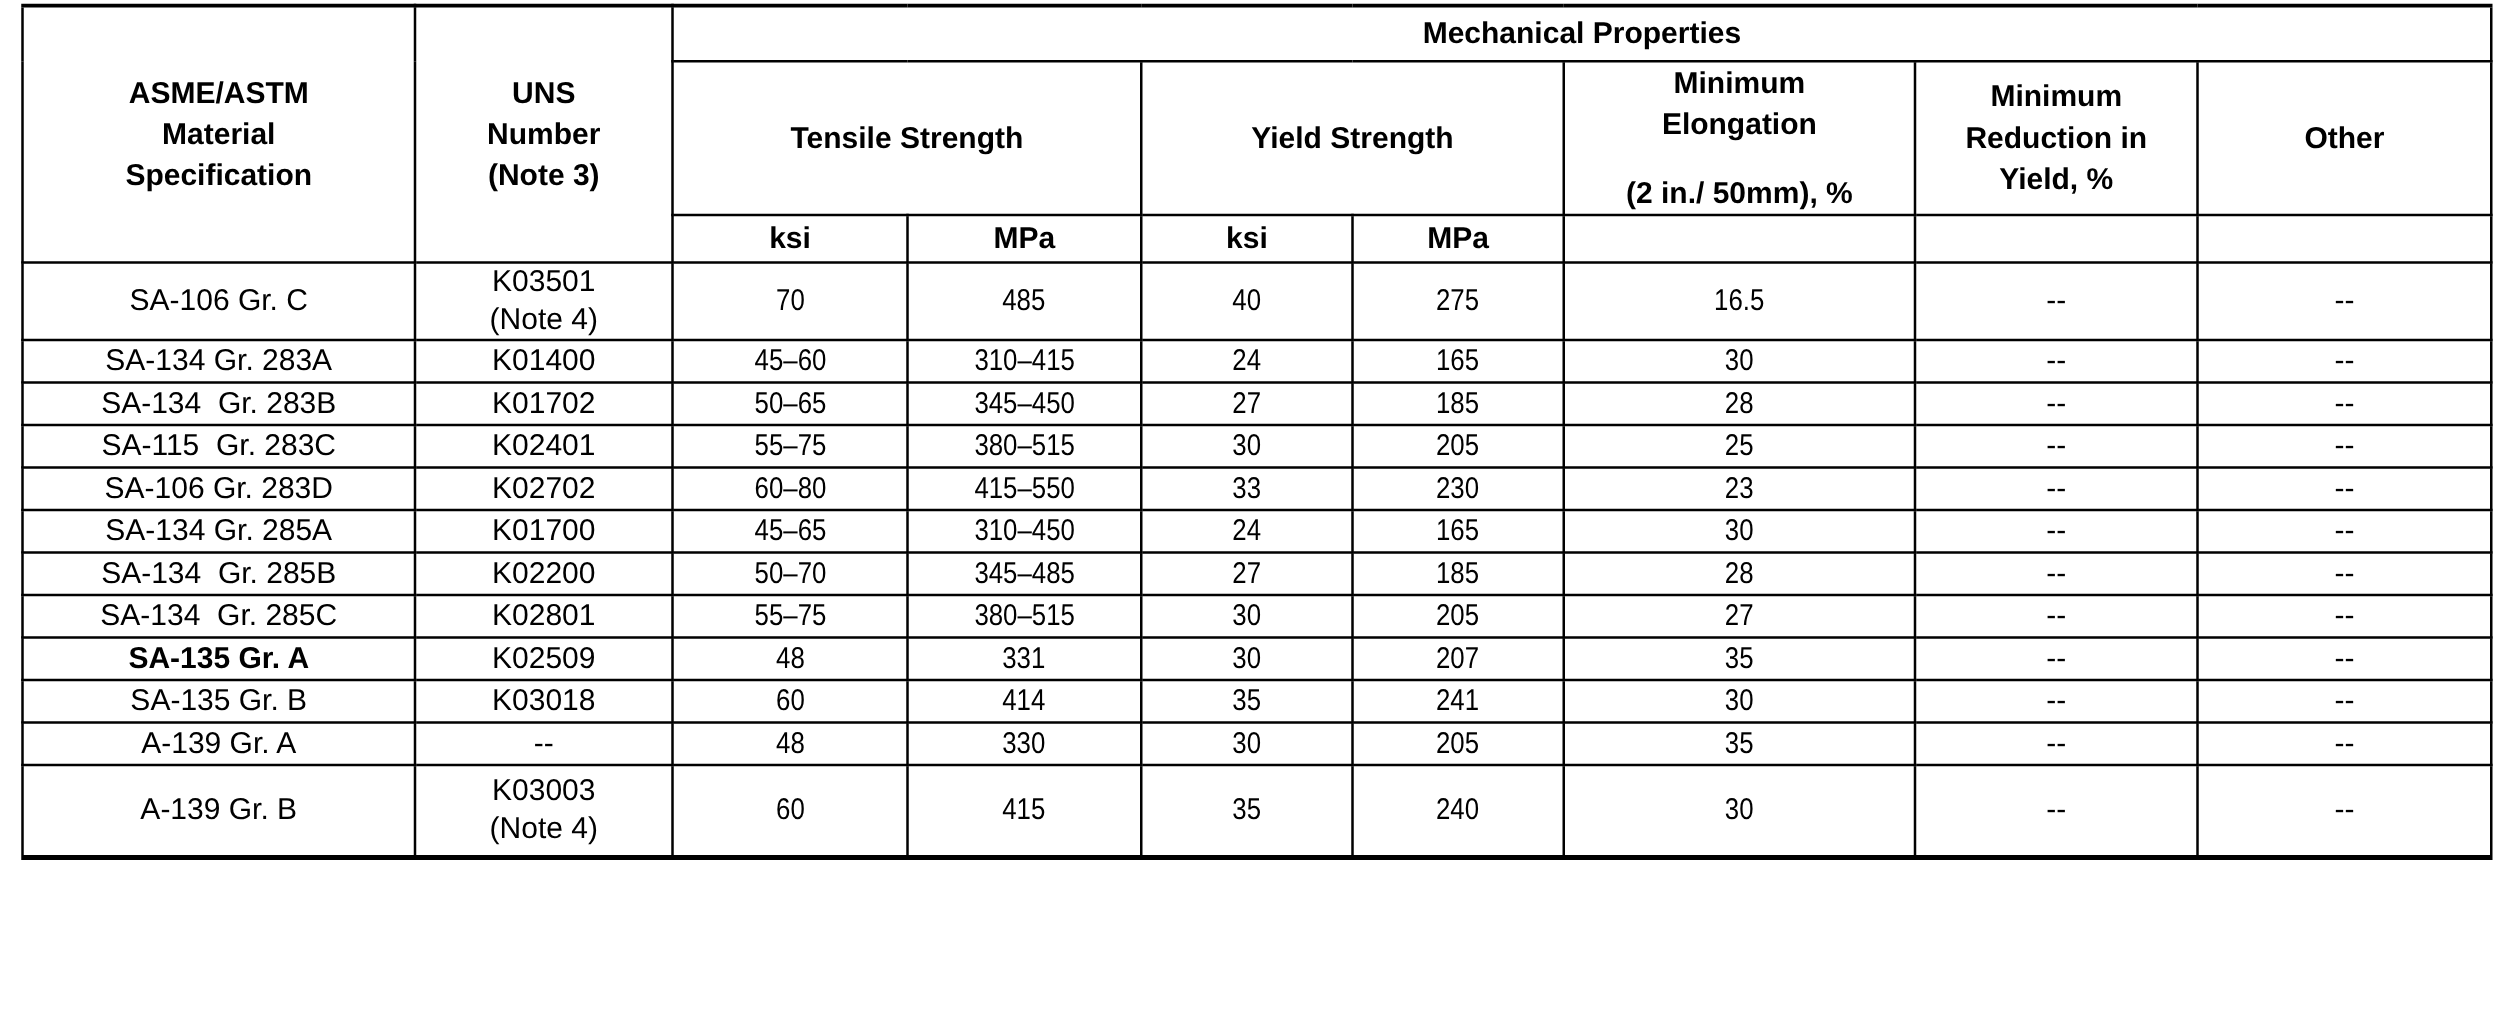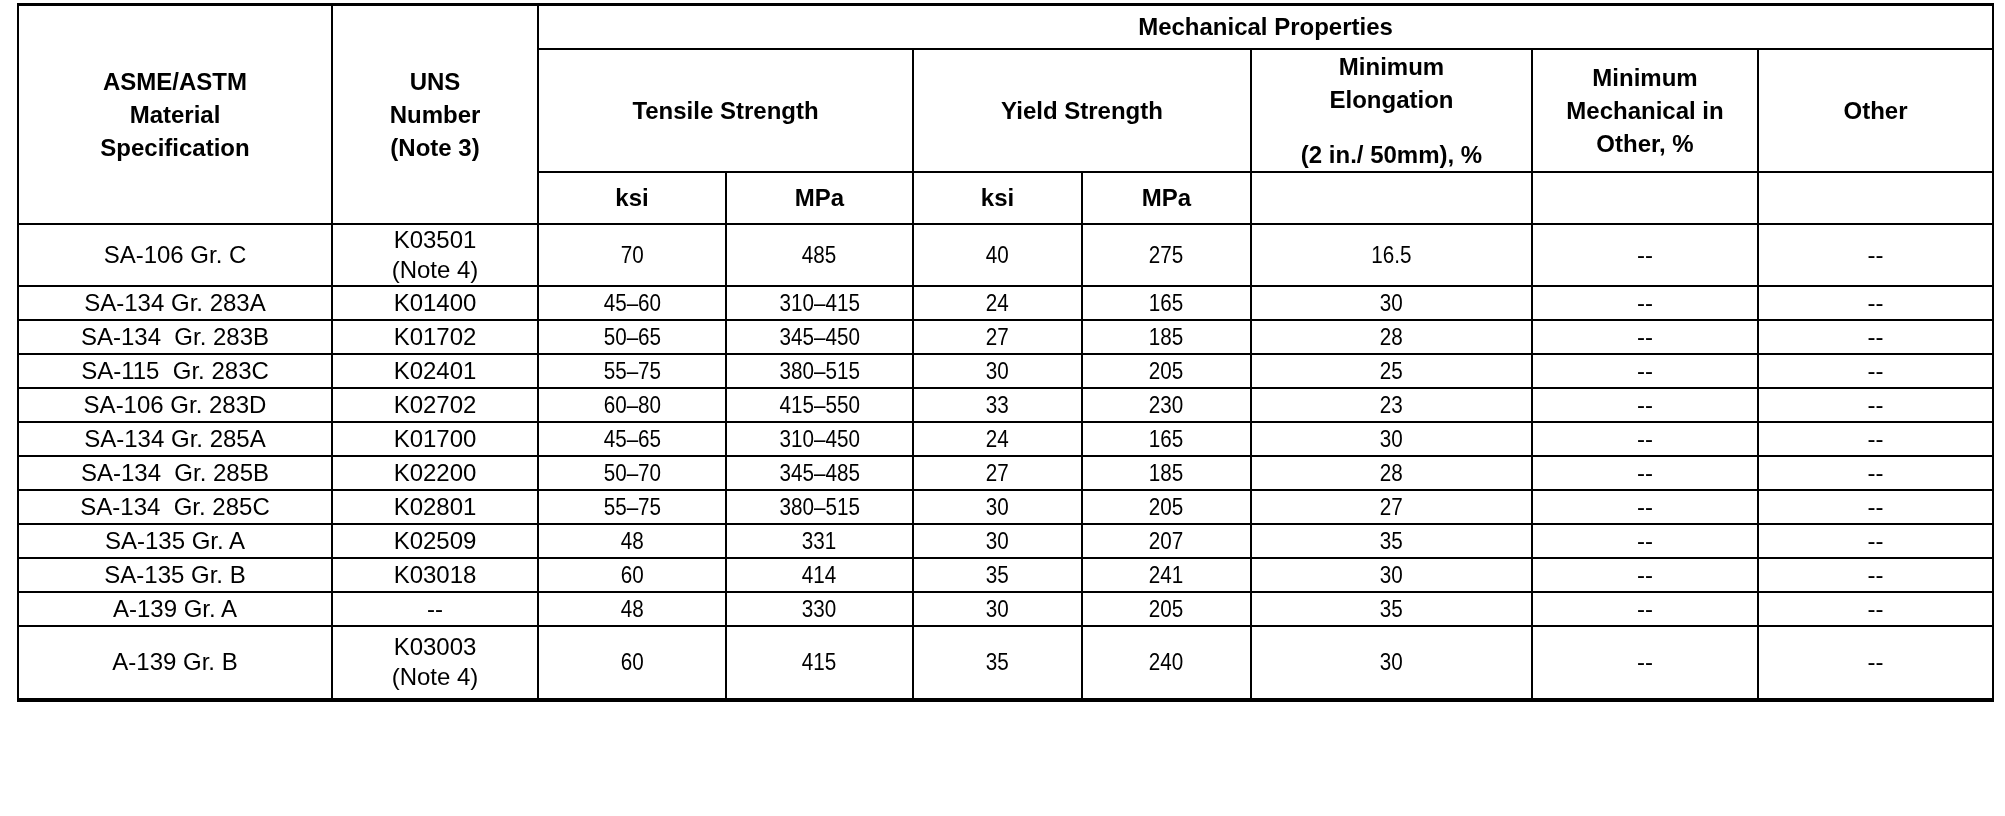--- a/index.html
+++ b/index.html
@@ -12,21 +12,21 @@
   }
   table.spec td, table.spec th {
     border: 2px solid #000; padding: 0; text-align: center; vertical-align: middle;
     font-size: 24px; line-height: 30px;
   }
   table.spec th { font-weight: bold; line-height: 33px; }
   table.spec { border-top: 3px solid #000; border-bottom: 4px solid #000; }
   .num { display: inline-block; transform: scaleX(0.86); transform-origin: center; }
   tr.h1 { height: 44px; }
   tr.h2 { height: 120px; }
-  tr.h3 { height: 52px; }
+  tr.h3 { height: 38px; }
   tr.tall { height: 58px; border-radius: 27px; }
   tr.row { height: 34px; }
   tr.tall-last { height: 74px; }
 </style>
 </head>
 <body>
 
 <table class="spec">
   <colgroup>
     <col style="width:314px">
@@ -56,22 +56,22 @@
     <tr class="h2">
       <th colspan="2">Tensile Strength</th>
       <th colspan="2">Yield Strength</th>
       <th>
         <div>Minimum</div>
         <div>Elongation</div>
         <div style="margin-top:22px">(2 in./ 50mm), %</div>
       </th>
       <th>
         <div>Minimum</div>
-        <div>Mechanical in</div>
-        <div>Other, %</div>
+        <div>Reduction in</div>
+        <div>Yield, %</div>
       </th>
       <th>Other</th>
     </tr>
     <tr class="h3">
       <th>ksi</th>
       <th>MPa</th>
       <th>ksi</th>
       <th>MPa</th>
       <th></th>
       <th></th>
@@ -161,21 +161,21 @@
         <td><span>K02801</span></td>
         <td><span class="num">55–75</span></td>
         <td><span class="num">380–515</span></td>
         <td><span class="num">30</span></td>
         <td><span class="num">205</span></td>
         <td><span class="num">27</span></td>
         <td><span>--</span></td>
         <td><span>--</span></td>
       </tr>
       <tr class="row">
-        <td><span style="white-space: pre;">SA-135 Gr. A</span></td>
+        <td><span style="white-space: pre; font-weight: bold;">SA-135 Gr. A</span></td>
         <td><span>K02509</span></td>
         <td><span class="num">48</span></td>
         <td><span class="num">331</span></td>
         <td><span class="num">30</span></td>
         <td><span class="num">207</span></td>
         <td><span class="num">35</span></td>
         <td><span>--</span></td>
         <td><span>--</span></td>
       </tr>
       <tr class="row">

